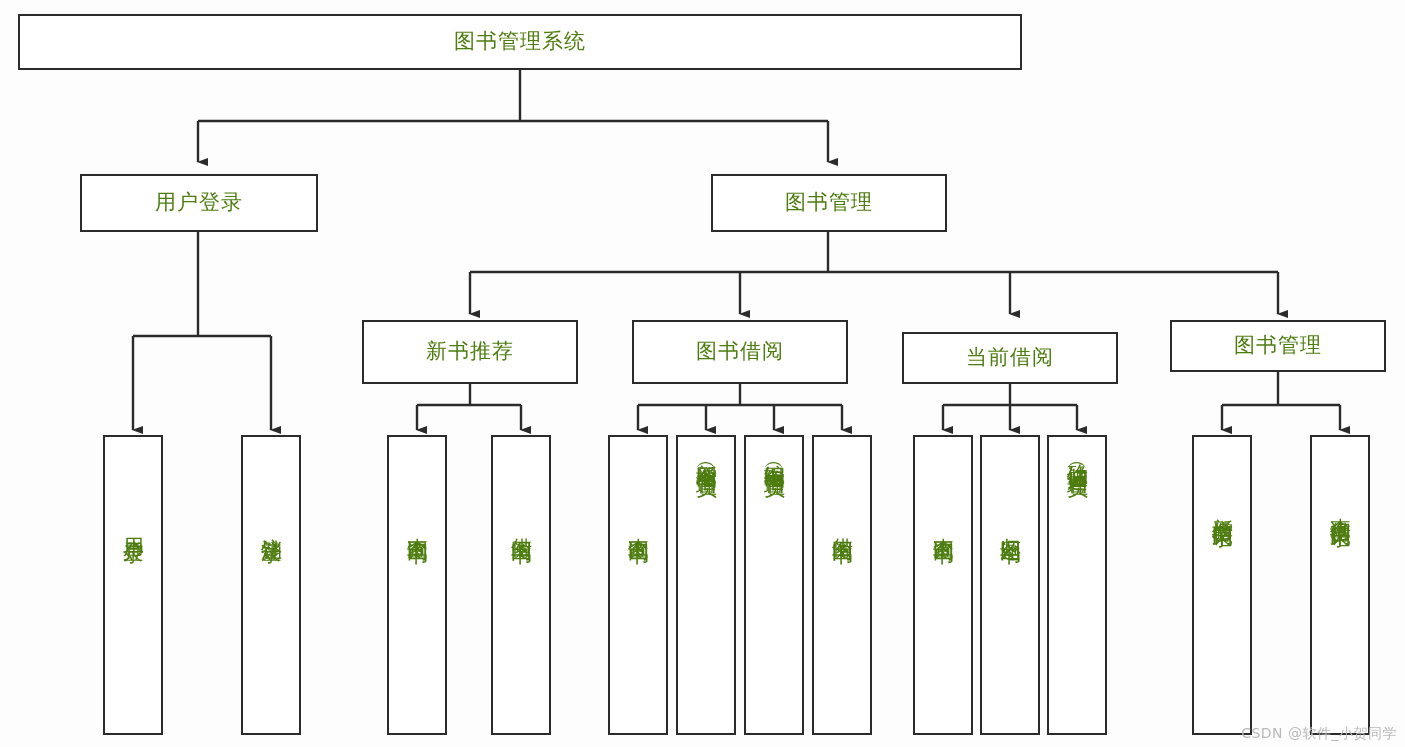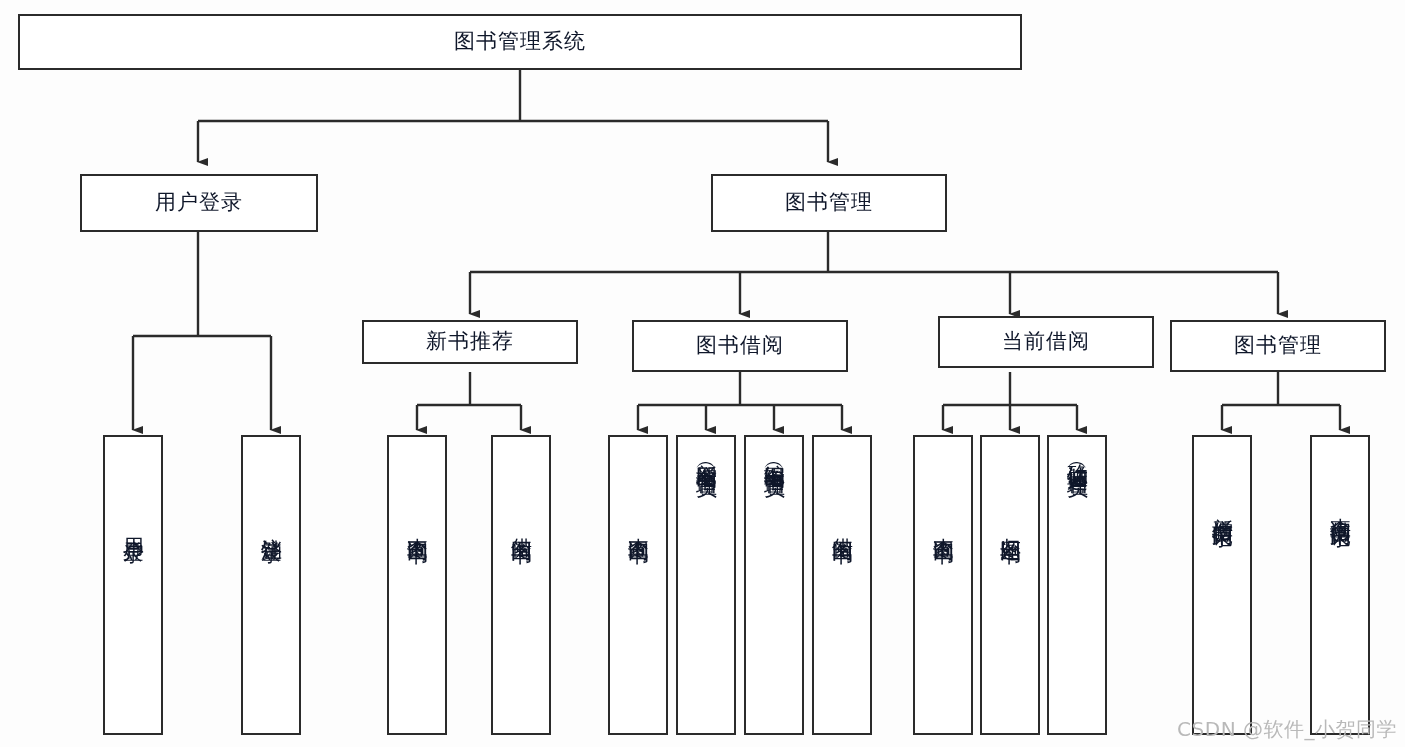--- a/index.html
+++ b/index.html
@@ -27,21 +27,21 @@
     pointer-events: none;
   }
   .node {
     position: absolute;
     box-sizing: border-box;
     background: #ffffff;
     border: 2px solid #2b2b2b;
     display: flex;
     align-items: center;
     justify-content: center;
-    color: #0f172a;
+    color: #4d7c0f;
   }
   .node.horiz .node-label {
     font-size: 21px;
     line-height: 1.1;
     letter-spacing: 1px;
     white-space: nowrap;
   }
   .node.vert {
     align-items: flex-start;
     justify-content: center;
@@ -61,21 +61,21 @@
   .node.vert.midtiny .node-label {
     margin-top: 58px;
   }
   .node.vert.top .node-label {
     margin-top: 4px;
   }
   #watermark {
     position: absolute;
     right: 8px;
     bottom: 4px;
-    font-size: 20px;
+    font-size: 14px;
     color: #b9b9b9;
     letter-spacing: 0.5px;
     white-space: nowrap;
   }
 </style>
 </head>
 <body>
 
 <div id="diagram-root">
 
@@ -133,27 +133,27 @@
     <span class="node-label">图书管理系统</span>
   </div>
 
   <div class="node horiz" style="left:80px; top:174px; width:238px; height:58px;">
     <span class="node-label">用户登录</span>
   </div>
   <div class="node horiz" style="left:711px; top:174px; width:236px; height:58px;font-family:Liberation Serif, serif;">
     <span class="node-label">图书管理</span>
   </div>
 
-  <div class="node horiz" style="left:362px; top:320px; width:216px; height:44px;">
+  <div class="node horiz" style="left:362px; top:320px; width:216px; height:64px;">
     <span class="node-label">新书推荐</span>
   </div>
-  <div class="node horiz" style="left:632px; top:320px; width:216px; height:52px;">
+  <div class="node horiz" style="left:632px; top:320px; width:216px; height:64px;">
     <span class="node-label">图书借阅</span>
   </div>
-  <div class="node horiz" style="left:902px; top:316px; width:216px; height:52px;margin-left:36px;">
+  <div class="node horiz" style="left:902px; top:332px; width:216px; height:52px;">
     <span class="node-label">当前借阅</span>
   </div>
   <div class="node horiz" style="left:1170px; top:320px; width:216px; height:52px;">
     <span class="node-label">图书管理</span>
   </div>
 
   <div class="node vert mid" style="left:103px; top:435px; width:60px; height:300px;">
     <span class="node-label">用户登录</span>
   </div>
   <div class="node vert mid" style="left:241px; top:435px; width:60px; height:300px;">

